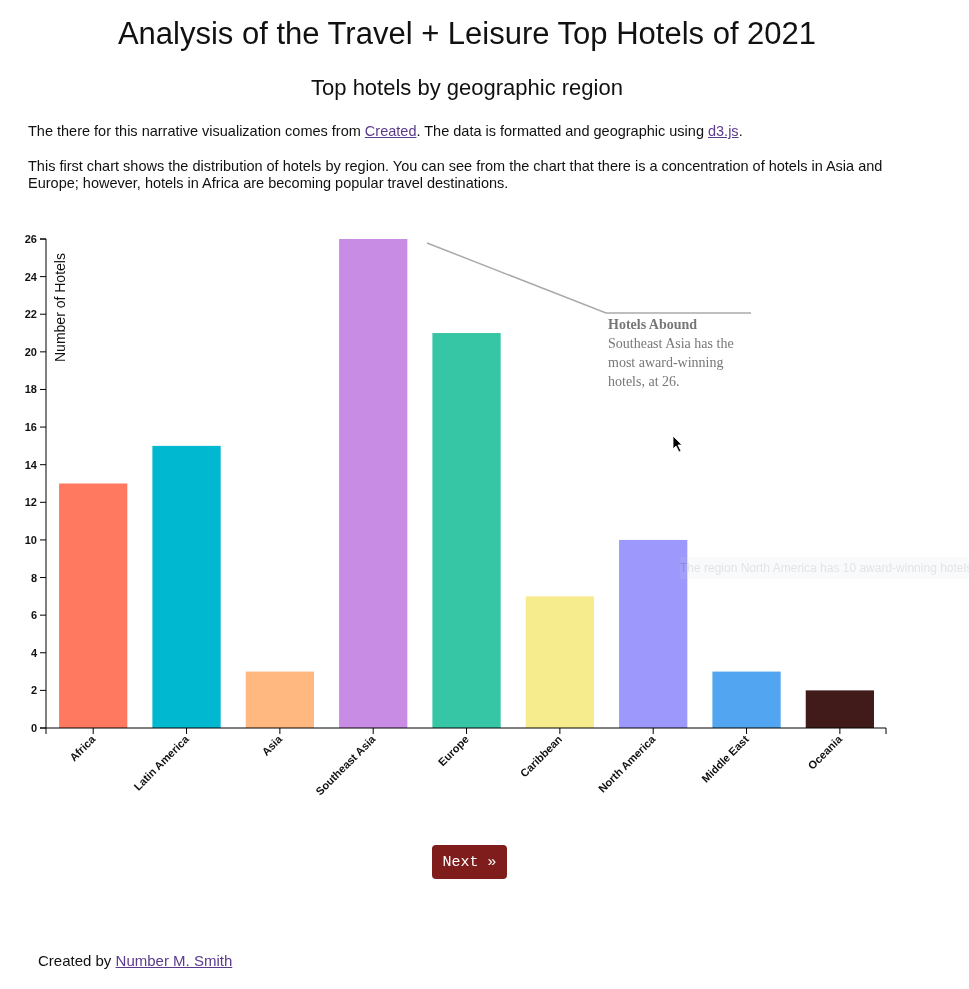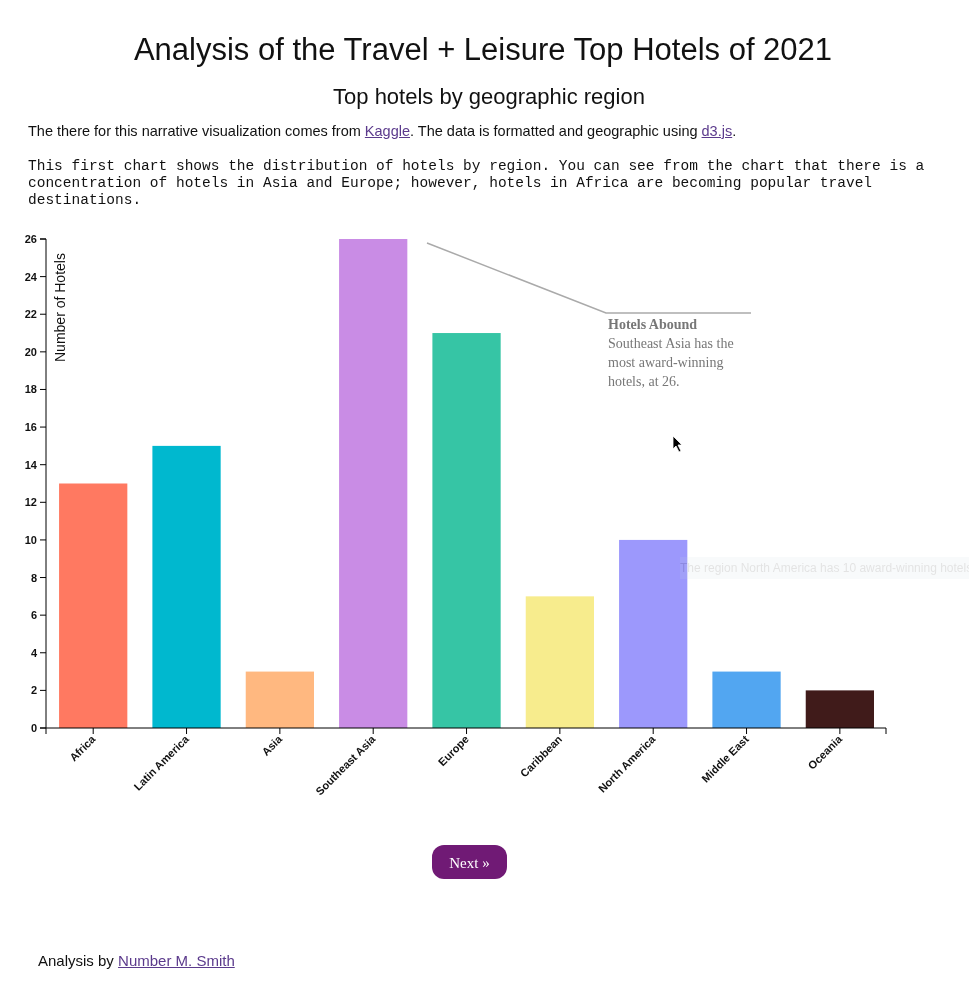--- a/index.html
+++ b/index.html
@@ -1,34 +1,34 @@
 <!DOCTYPE html>
 <html><head>
 <meta charset="utf-8">
 <style>
   html,body{margin:0;padding:0;background:#fff;}
   body{width:969px;height:989px;position:relative;font-family:"Liberation Sans",sans-serif;color:#111;overflow:hidden;}
-  .title{position:absolute;left:0;width:934px;top:16px;text-align:center;font-size:31px;font-weight:normal;margin:16px;}
-  .subtitle{position:absolute;left:0;width:934px;top:75px;text-align:center;font-size:22px;font-weight:normal;margin:9px;padding-left:13px;}
+  .title{position:absolute;left:0;width:934px;top:16px;text-align:center;font-size:31px;font-weight:normal;margin:0;}
+  .subtitle{position:absolute;left:0;width:934px;top:75px;text-align:center;font-size:22px;font-weight:normal;margin:0;}
   .para{position:absolute;left:28px;width:900px;font-size:14.5px;line-height:17px;margin:0;}
   a{color:#5b3a8c;text-decoration:underline;}
   svg text{font-family:"Liberation Sans",sans-serif;}
-  .next-btn{position:absolute;left:432px;top:845px;width:75px;height:34px;background:#701a75;border-radius:12px;color:#fff;font-family:Liberation Serif, serif;font-size:15px;line-height:34px;text-align:center;border:none;cursor:pointer;}
+  .next-btn{position:absolute;left:432px;top:845px;width:75px;height:34px;background:#7f1d1d;border-radius:4px;color:#fff;font-family:Liberation Mono, monospace;font-size:15px;line-height:34px;text-align:center;border:none;cursor:pointer;}
   .footer{position:absolute;left:38px;top:952px;font-size:15px;}
 </style>
 </head>
 <body>
 
 <h1 class="title">Analysis of the Travel + Leisure Top Hotels of 2021</h1>
 <h2 class="subtitle">Top hotels by geographic region</h2>
 
 <p class="para" style="top:123px;">
-  <span>The there for this narrative visualization comes from </span><a href="#">Kaggle</a><span>. The data is formatted and geographic using </span><a href="#">d3.js</a><span>.</span>
+  <span>The there for this narrative visualization comes from </span><a href="#">Created</a><span>. The data is formatted and geographic using </span><a href="#">d3.js</a><span>.</span>
 </p>
-<p class="para" style="top:158px;font-family:Liberation Mono, monospace;">This first chart shows the distribution of hotels by region. You can see from the chart that there is a concentration of hotels in Asia and Europe; however, hotels in Africa are becoming popular travel destinations.</p>
+<p class="para" style="top:158px;">This first chart shows the distribution of hotels by region. You can see from the chart that there is a concentration of hotels in Asia and Europe; however, hotels in Africa are becoming popular travel destinations.</p>
 
 <svg id="chart" width="969" height="820" style="position:absolute;left:0;top:0;" xmlns="http://www.w3.org/2000/svg">
   <g id="bars">
       <rect x="59.06666666666666" y="483.5" width="68.26666666666667" height="244.5" fill="#ff7961"></rect>
       <rect x="152.39999999999998" y="445.8846153846154" width="68.26666666666667" height="282.1153846153846" fill="#00b8cf"></rect>
       <rect x="245.73333333333332" y="671.5769230769231" width="68.26666666666667" height="56.423076923076906" fill="#ffb880"></rect>
       <rect x="339.06666666666666" y="239" width="68.26666666666667" height="489" fill="#c98ce5"></rect>
       <rect x="432.4" y="333.03846153846155" width="68.26666666666667" height="394.96153846153845" fill="#36c5a5"></rect>
       <rect x="525.7333333333333" y="596.3461538461538" width="68.26666666666667" height="131.6538461538462" fill="#f7ec8d"></rect>
       <rect x="619.0666666666667" y="539.9230769230769" width="68.26666666666667" height="188.0769230769231" fill="#9c98fc"></rect>
@@ -100,14 +100,14 @@
     <text x="680" y="572" font-size="12" fill="#222">The region North America has 10 award-winning hotels</text>
   </g>
   <g transform="translate(673,436)">
     <path d="M0,0 L0,13 L3,10 L6,16 L8,15 L5,9 L9,9 Z" fill="#000" stroke="#fff" stroke-width="0.8"></path>
   </g>
 </svg>
 
 <button class="next-btn">Next »</button>
 
 <div class="footer">
-  <span>Analysis by </span><a href="#">Number M. Smith</a>
+  <span>Created by </span><a href="#">Number M. Smith</a>
 </div>
 
 </body></html>

